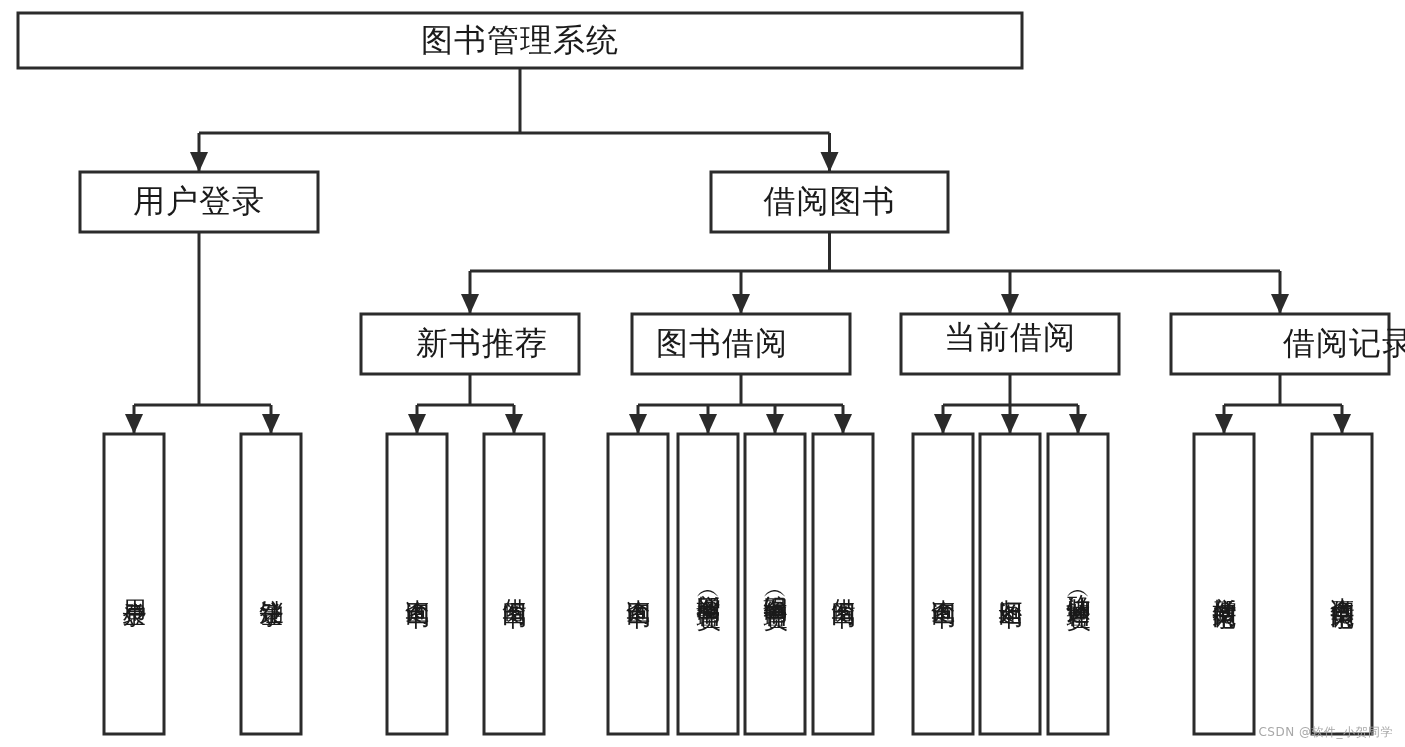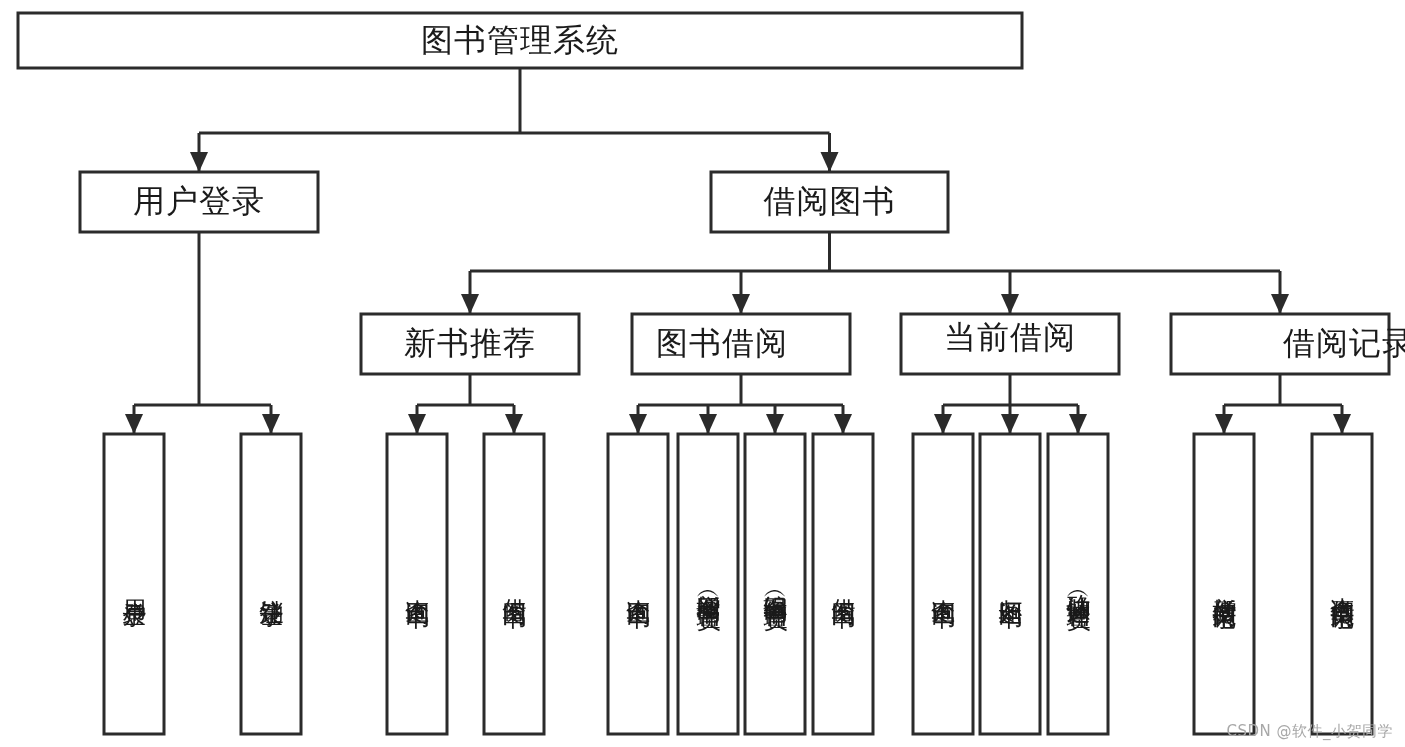--- a/index.html
+++ b/index.html
@@ -62,21 +62,21 @@
     line-height: 1.12;
     letter-spacing: 2px;
     writing-mode: vertical-rl;
     text-orientation: upright;
     pointer-events: none;
   }
   .watermark {
     position: absolute;
     right: 12px;
     bottom: 6px;
-    font-size: 15px;
+    font-size: 12px;
     color: #a8a8a8;
     letter-spacing: 0.5px;
     white-space: nowrap;
     font-family: "DejaVu Sans", "Liberation Sans", sans-serif;
   }
 </style>
 </head>
 <body>
 
 <div id="diagram-root">
@@ -157,21 +157,21 @@
         <rect x="1048" y="434" width="60" height="300" class="node-rect"></rect>
         <rect x="1194" y="434" width="60" height="300" class="node-rect"></rect>
         <rect x="1312" y="434" width="60" height="300" class="node-rect"></rect>
       </g>
   </svg>
 
   <div id="labels-layer">
       <div class="node-label-h" style="left: 18px; top: 13px; width: 1004px; height: 55px;">图书管理系统</div>
       <div class="node-label-h" style="left: 80px; top: 172px; width: 238px; height: 60px;">用户登录</div>
       <div class="node-label-h" style="left: 711px; top: 172px; width: 237px; height: 60px;">借阅图书</div>
-      <div class="node-label-h" style="left: 361px; top: 314px; width: 218px; height: 60px;">新书推荐</div>
+      <div class="node-label-h" style="left: 361px; top: 314px; width: 218px; height: 60px; padding-left: 12px;">新书推荐</div>
       <div class="node-label-h" style="left: 632px; top: 314px; width: 180px; height: 60px;">图书借阅</div>
       <div class="node-label-h" style="left: 901px; top: 314px; width: 218px; height: 48px;">当前借阅</div>
       <div class="node-label-h" style="left: 1240px; top: 314px; width: 218px; height: 60px;">借阅记录</div>
       <div class="node-label-v" style="left: 104px; top: 434px; width: 60px; height: 300px;">用户登录</div>
       <div class="node-label-v" style="left: 241px; top: 434px; width: 60px; height: 300px;">注销登录</div>
       <div class="node-label-v" style="left: 387px; top: 434px; width: 60px; height: 300px;">查询图书</div>
       <div class="node-label-v" style="left: 484px; top: 434px; width: 60px; height: 300px;">借阅图书</div>
       <div class="node-label-v" style="left: 608px; top: 434px; width: 60px; height: 300px;">查询图书</div>
       <div class="node-label-v" style="left: 678px; top: 434px; width: 60px; height: 300px;">新增图书（管理员）</div>
       <div class="node-label-v" style="left: 745px; top: 434px; width: 60px; height: 300px;">编辑图书（管理员）</div>

